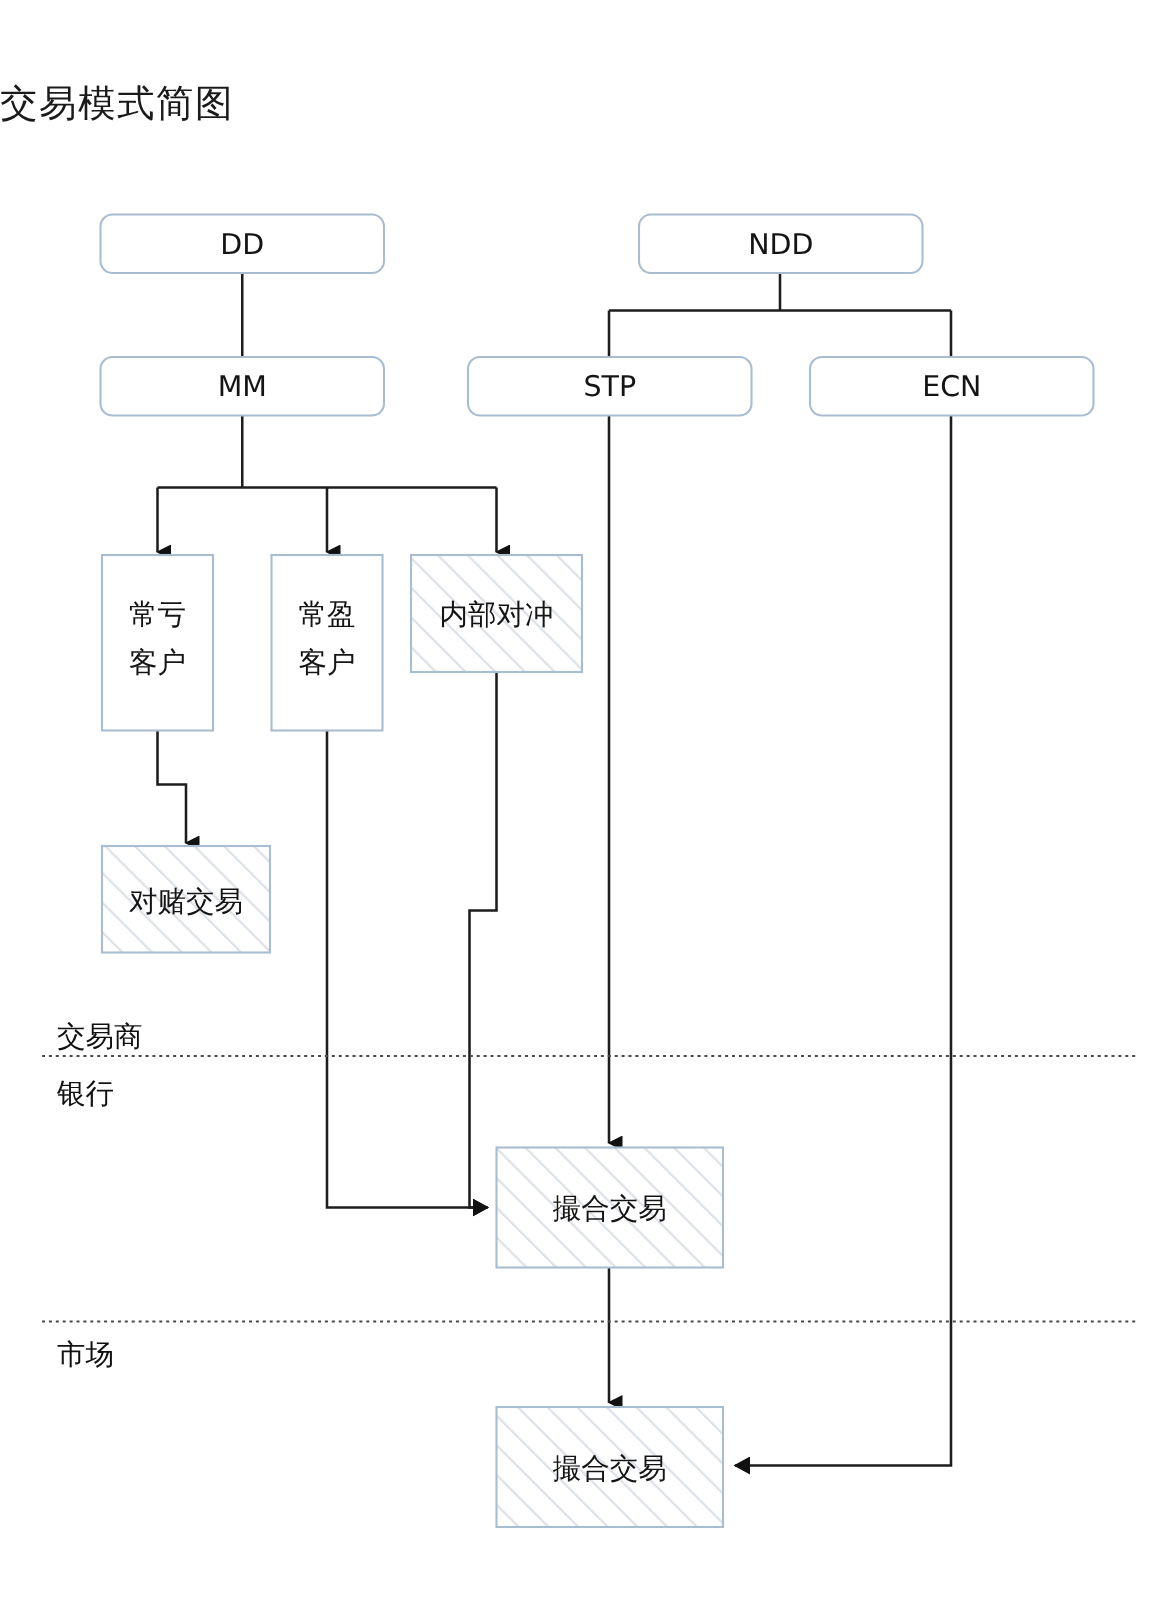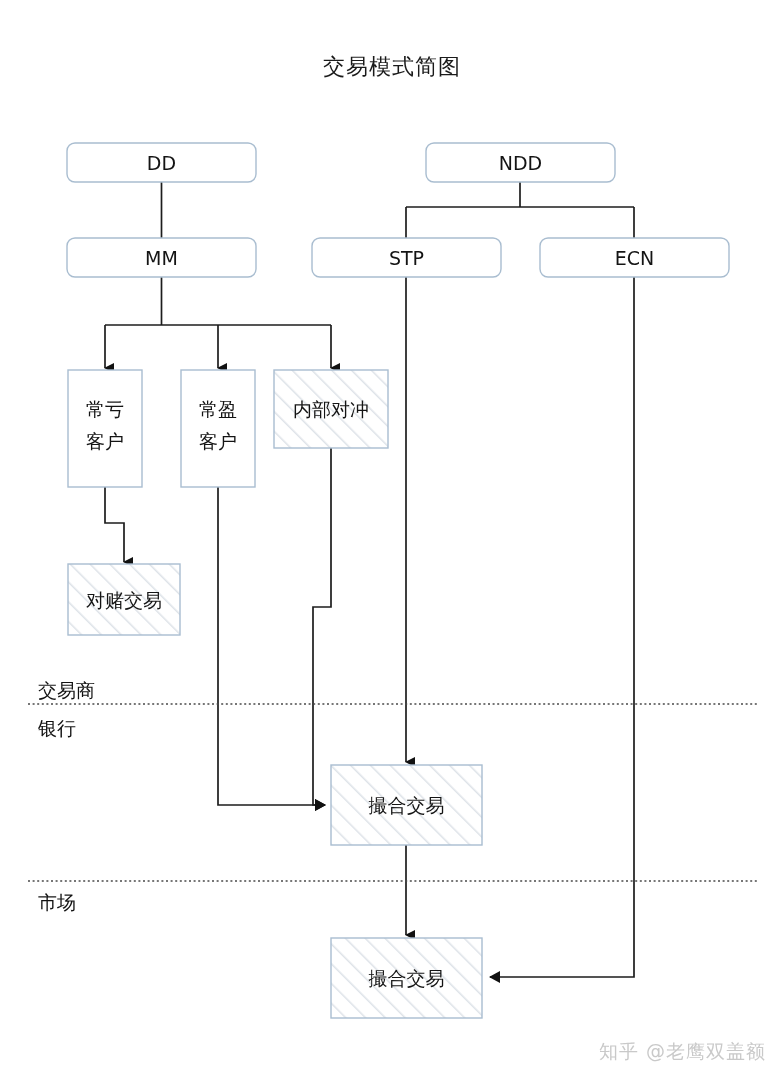--- a/index.html
+++ b/index.html
@@ -24,22 +24,21 @@
     position: absolute;
     left: 0; top: 0;
     width: 784px;
     height: 1079px;
   }
   .diagram-title {
     position: absolute;
     left: 0;
     top: 52px;
     width: 784px;
-    text-align: center;
-    font-size: 22px;
+    font-size: 25px;
     color: #1a1a1a;
     letter-spacing: 1px;
   }
   .node-label {
     font-size: 19px;
     fill: #141414;
     text-anchor: middle;
     dominant-baseline: middle;
     font-family: "DejaVu Sans", "Liberation Sans", sans-serif;
   }
@@ -173,15 +172,14 @@
     <g>
       <rect x="331" y="938" width="151" height="80" fill="url(#hatchPattern)" stroke="#a9bdd0" stroke-width="1.4"></rect>
       <text class="node-label-cjk" x="406.5" y="985">撮合交易</text>
     </g>
 
     <text class="band-label" x="38" y="697">交易商</text>
     <text class="band-label" x="38" y="735">银行</text>
     <text class="band-label" x="38" y="909">市场</text>
   </svg>
 
-  <div class="watermark">知乎 @老鹰双盖额</div>
 
 </div>
 
 </body></html>

